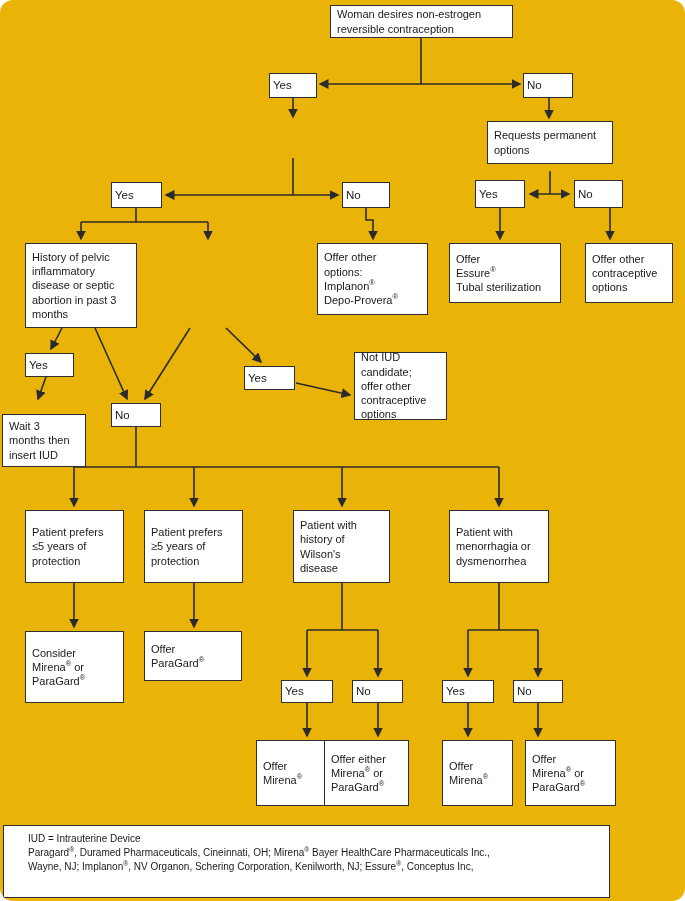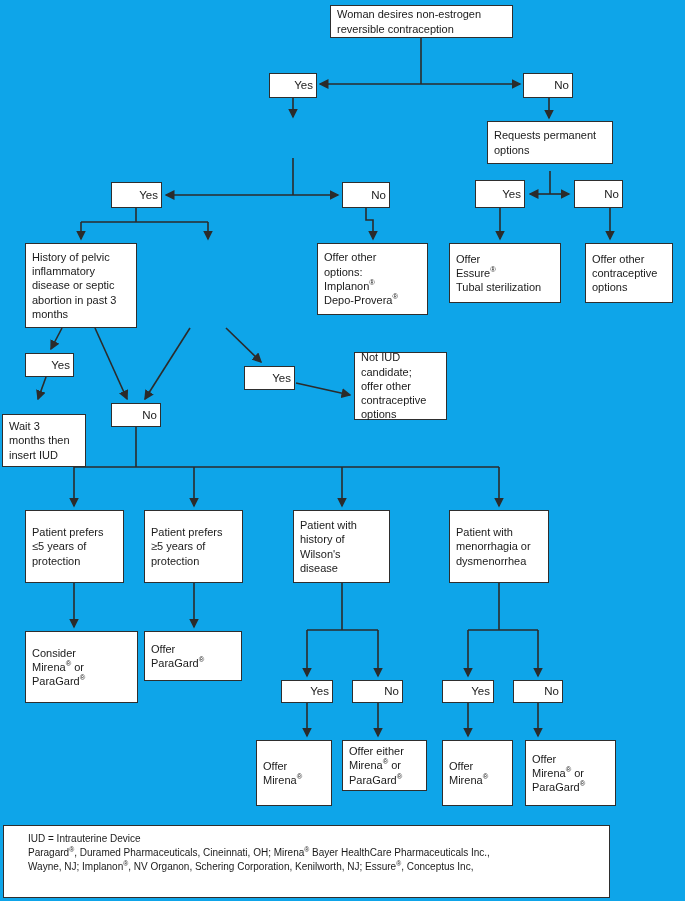--- a/index.html
+++ b/index.html
@@ -1,30 +1,31 @@
 <!DOCTYPE html>
 <html><head>
 <meta charset="utf-8">
 <style>
   html,body{margin:0;padding:0;background:#fff;}
   #canvas{
-    position:relative;width:685px;height:901px;background:#0ea5e9;
+    position:relative;width:685px;height:901px;background:#eab308;
     font-family:"Liberation Sans","DejaVu Sans",sans-serif;color:#1a1a1a;
     overflow:hidden;
+    border-radius:13px;
   }
   #wires{position:absolute;left:0;top:0;width:685px;height:901px;z-index:1;}
   .node{
     position:absolute;z-index:2;background:#ffffff;
     border:1.5px solid #2e2e2e;box-sizing:border-box;
     display:flex;align-items:center;
     padding:3px 6px;
     font-size:11px;line-height:1.3;
   }
   .node .lbl{white-space:pre-line;}
-  .small{justify-content:flex-end;text-align:center;padding:2px 3px;font-size:11.5px;}
+  .small{justify-content:flex-start;text-align:center;padding:2px 3px;font-size:11.5px;}
   #footnote{
     position:absolute;z-index:2;box-sizing:border-box;background:#fff;
     border:1.5px solid #2e2e2e;
     padding:6px 9px 4px 24px;font-size:10px;line-height:1.42;
   }
   sup{font-size:0.68em;line-height:0;vertical-align:super;}
 </style>
 </head>
 <body>
 
@@ -176,21 +177,21 @@
 history of
 Wilson's
 disease</span>
   </div>
   <div class="node" style="left:449px;top:510px;width:100px;height:73px">
     <span class="lbl sup-reg">Patient with
 menorrhagia or
 dysmenorrhea</span>
   </div>
 
-  <div class="node" style="left:25px;top:631px;width:113px;height:72px">
+  <div class="node" style="left:25px;top:631px;width:99px;height:72px">
     <span class="lbl sup-reg">Consider
 Mirena<sup>®</sup> or
 ParaGard<sup>®</sup></span>
   </div>
   <div class="node" style="left:144px;top:631px;width:98px;height:50px">
     <span class="lbl sup-reg">Offer
 ParaGard<sup>®</sup></span>
   </div>
 
   <div class="node small" style="left:281px;top:680px;width:52px;height:23px">
@@ -203,21 +204,21 @@
     <span class="lbl">Yes</span>
   </div>
   <div class="node small" style="left:513px;top:680px;width:50px;height:23px">
     <span class="lbl">No</span>
   </div>
 
   <div class="node" style="left:256px;top:740px;width:76px;height:66px">
     <span class="lbl sup-reg">Offer
 Mirena<sup>®</sup></span>
   </div>
-  <div class="node" style="left:342px;top:740px;width:85px;height:51px">
+  <div class="node" style="left:324px;top:740px;width:85px;height:66px">
     <span class="lbl sup-reg">Offer either
 Mirena<sup>®</sup> or
 ParaGard<sup>®</sup></span>
   </div>
   <div class="node" style="left:442px;top:740px;width:71px;height:66px">
     <span class="lbl sup-reg">Offer
 Mirena<sup>®</sup></span>
   </div>
   <div class="node" style="left:525px;top:740px;width:91px;height:66px">
     <span class="lbl sup-reg">Offer

